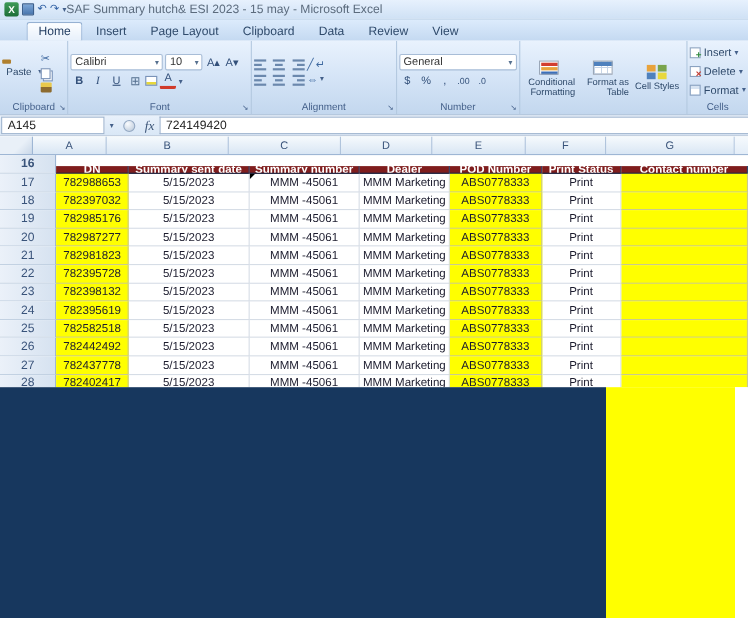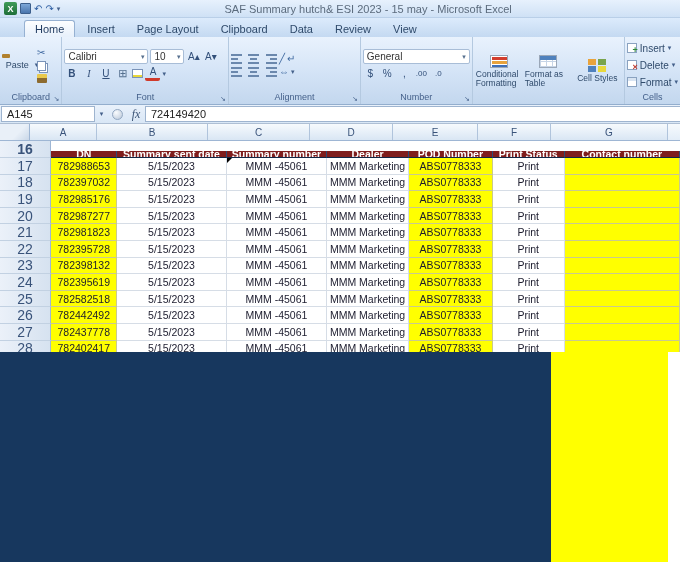--- a/index.html
+++ b/index.html
@@ -8,21 +8,21 @@
 
   
   .titlebar { height:18px; background:linear-gradient(#e7f1fd,#cfe1f5); border-bottom:1px solid #b9cfe8;
     display:flex; align-items:center; padding:0 4px; flex:0 0 auto; }
   .qat { display:flex; align-items:center; gap:3px; }
   .excel-ic { width:13px; height:13px; background:linear-gradient(#3f9b58,#1e6e38); border-radius:2px;
     color:#fff; font-size:9px; font-weight:bold; display:flex; align-items:center; justify-content:center; }
   .save-ic { width:11px; height:11px; background:linear-gradient(#7da7d8,#4a76ad); border:1px solid #3c5f8c; border-radius:1px; }
   .mini-glyph { font-size:10px; color:#2f5fa3; line-height:1; }
   .qat-arrow { font-size:7px; color:#44608a; }
-  .title-text { flex:1; text-align:center; font-size:11px; color:#5b6b7d; white-space:nowrap; overflow:hidden; }
+  .title-text { flex:1; font-size:11px; color:#5b6b7d; white-space:nowrap; overflow:hidden; }
 
   
   .tabrow { height:19px; background:linear-gradient(#dcebfc,#c4d9f1); display:flex; align-items:flex-end;
     padding-left:24px; gap:2px; flex:0 0 auto; }
   .tab { font-size:11px; color:#2f4a6b; padding:2px 10px 2px; border-radius:3px 3px 0 0; }
   .tab.active { background:linear-gradient(#fdfeff,#e7f0fb); border:1px solid #96b1d2; border-bottom:none; color:#1f3a5f; }
 
   
   .ribbon { height:68px; background:linear-gradient(#e9f2fd,#d3e3f6 55%,#c3d7ee); border-bottom:1px solid #93aecd;
     display:flex; flex:0 0 auto; overflow:hidden; }
@@ -54,21 +54,21 @@
 
   .al { width:14px; height:11px;
     background:linear-gradient(#6b88ad 0 0) 0 1px/11px 2px no-repeat,
                linear-gradient(#6b88ad 0 0) 0 5px/7px 2px no-repeat,
                linear-gradient(#6b88ad 0 0) 0 9px/11px 2px no-repeat; }
   .al.c { background-position-x:center,center,center; }
   .al.r { background-position-x:right,right,right; }
   .glyph-btn { font-size:10px; color:#3f69a0; }
 
   .styles-btn { width:49px; display:flex; flex-direction:column; align-items:center; justify-content:center; gap:2px; padding:1px; }
-  .styles-txt { font-size:8.5px; line-height:1.1; text-align:left; color:#2f4a6b; }
+  .styles-txt { font-size:8.5px; line-height:1.1; text-align:right; color:#2f4a6b; }
   .cf-ic { width:18px; height:13px; border:1px solid #9aa7b8; background:
     linear-gradient(#d23e2e 0 0) 1px 1px/15px 3px no-repeat,
     linear-gradient(#e8a33c 0 0) 1px 5px/15px 3px no-repeat,
     linear-gradient(#3e6fb8 0 0) 1px 9px/15px 3px no-repeat, #fff; }
   .ft-ic { width:18px; height:13px; border:1px solid #9aa7b8; background:
     linear-gradient(#4f81bd 0 0) 0 0/18px 4px no-repeat,
     repeating-linear-gradient(90deg,#c6d4e6 0 1px,transparent 1px 6px),
     repeating-linear-gradient(#c6d4e6 0 1px,transparent 1px 5px), #fff; }
   .cs-ic { width:18px; height:13px; background:
     linear-gradient(#e8a33c 0 0) 0 0/8px 6px no-repeat,
@@ -102,21 +102,21 @@
     font-size:10px; color:#39537a; }
   .corner { width:30px; background:linear-gradient(135deg,#e9f0f8 60%,#c9d7e8); border-right:1px solid #9eb6d4; }
   .ch-fill { flex:1; background:linear-gradient(#f6fafd,#e3edf8); }
 
   .w-a{width:67px} .w-b{width:111px} .w-c{width:102px} .w-d{width:83px}
   .w-e{width:85px} .w-f{width:73px} .w-g{width:117px}
 
   .grid-rows { flex:1; display:flex; flex-direction:column; overflow:hidden; }
   .grid-row { display:flex; height:16.6px; flex:0 0 auto; font-size:10.5px; }
   .rownum { width:52px; background:linear-gradient(90deg,#ebf1f9,#d6e2f0); border-right:1px solid #9eb6d4;
-    border-bottom:1px solid #c2d1e2; color:#39537a; display:flex; align-items:center; justify-content:center; font-size:14px; }
+    border-bottom:1px solid #c2d1e2; color:#39537a; display:flex; align-items:center; justify-content:center; font-size:11px; }
   .cell { border-right:1px solid #d6dde6; border-bottom:1px solid #d6dde6; display:flex; align-items:center;
     justify-content:center; overflow:hidden; color:#1c1c2e; white-space:nowrap; }
   .cell.yellow { background:#ffff00; border-right-color:#c9c98f; border-bottom-color:#c9c98f; }
   .header-row { height:17px; font-weight:bold; }
   .header-row .cell { background:#7f1d1d; color:#fff; border-right:1px solid #2c4a73; border-bottom:1px solid #0f2747; font-size:10.5px;margin-top:10px; }
   .data-row:nth-child(2) .w-c { position:relative; }
   .data-row:nth-child(2) .w-c::before { content:""; position:absolute; left:0; top:0;
     border-style:solid; border-width:5px 5px 0 0; border-color:#000 transparent transparent transparent; }
   .bottom-strip { flex:1; background:linear-gradient(90deg,#17375E 0 551px,#ffff00 551px 668px,#ffffff 668px); }
 </style>

